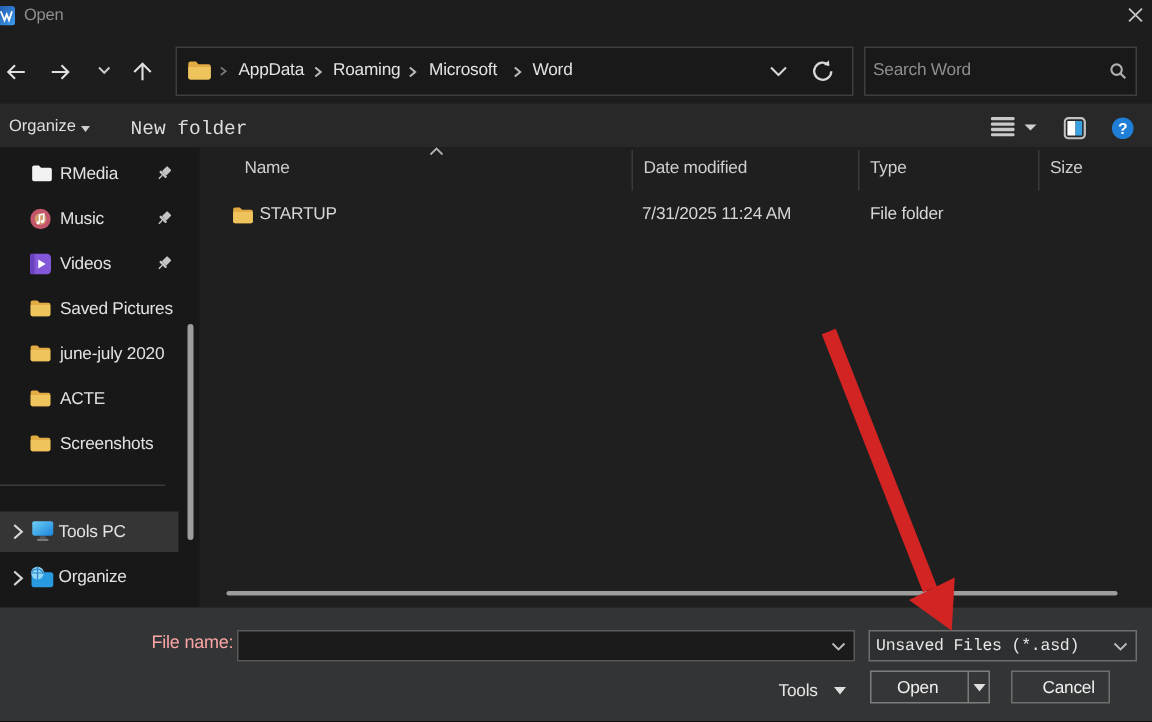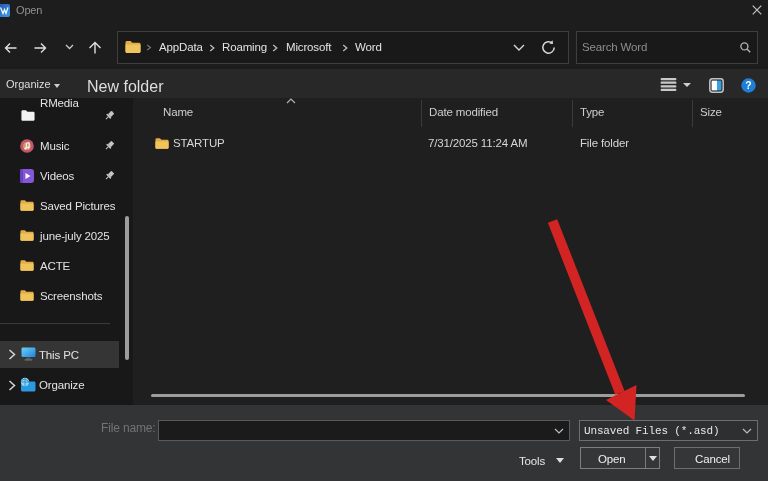--- a/index.html
+++ b/index.html
@@ -75,21 +75,21 @@
 <div class="abs" style="left:576px;top:31px;width:182px;height:33px;background:#191919;border:1px solid #3e3e3e;box-sizing:border-box;"></div>
 <div class="txt" style="left:582px;top:41px;color:#8e8e8e;">Search Word</div>
 <svg class="abs" style="left:740px;top:42px" width="11" height="11" viewBox="0 0 11 11">
   <circle cx="4.4" cy="4.4" r="3.5" stroke="#b0b0b0" stroke-width="1.4" fill="none"></circle>
   <path d="M7 7 L10.2 10.2" stroke="#b0b0b0" stroke-width="1.5"></path>
 </svg>
 
 <div class="abs" style="left:0;top:69px;width:768px;height:29px;background:#282828;"></div>
 <div class="txt" style="left:6px;top:78px;color:#dedede;font-size:11px;letter-spacing:0;">Organize</div>
 <div class="abs" style="left:53.5px;top:83.5px;width:0;height:0;border-left:3.5px solid transparent;border-right:3.5px solid transparent;border-top:4px solid #cfcfcf;"></div>
-<div class="txt" style="left:87px;top:78px;color:#dedede;font-size:16px;letter-spacing:0;">New folder</div>
+<div class="txt" style="left:87px;top:78px;color:#dedede;font-size:13px;letter-spacing:0;font-family:Liberation Mono, monospace;">New folder</div>
 
 <svg class="abs" style="left:660px;top:78px" width="17" height="13" viewBox="0 0 17 14">
   <rect x="0" y="0" width="17" height="2.4" rx="1" fill="#c9c9c9"></rect>
   <rect x="0" y="3.9" width="17" height="2.4" rx="1" fill="#c9c9c9"></rect>
   <rect x="0" y="7.8" width="17" height="2.4" rx="1" fill="#c9c9c9"></rect>
   <rect x="0" y="11.7" width="17" height="2.3" rx="1" fill="#c9c9c9"></rect>
 </svg>
 <div class="abs" style="left:683px;top:83px;width:0;height:0;border-left:4px solid transparent;border-right:4px solid transparent;border-top:4px solid #cfcfcf;"></div>
 
 <svg class="abs" style="left:709px;top:78px" width="15" height="15" viewBox="0 0 15 15">
@@ -121,21 +121,21 @@
   <path d="M0.5 2.5 C0.5 1.7 1.1 1 2 1 H5.6 L7.3 2.8 H14 C14.8 2.8 15.5 3.4 15.5 4.2 V11.5 C15.5 12.3 14.8 13 14 13 H2 C1.1 13 0.5 12.3 0.5 11.5 Z" fill="#e3ab43"></path>
   <path d="M0.5 4.6 H15.5 V11.5 C15.5 12.3 14.8 13 14 13 H2 C1.1 13 0.5 12.3 0.5 11.5 Z" fill="#f0c45c"></path>
 </svg>
 <div class="txt" style="left:173px;top:137px;color:#d6d6d6;">STARTUP</div>
 <div class="txt" style="left:428px;top:137px;color:#d6d6d6;">7/31/2025 11:24 AM</div>
 <div class="txt" style="left:580px;top:137px;color:#d6d6d6;">File folder</div>
 
 <svg class="abs" style="left:21px;top:109px" width="14" height="13" viewBox="0 0 16 14">
   <path d="M0.5 2.5 C0.5 1.7 1.1 1 2 1 H5.6 L7.3 2.8 H14 C14.8 2.8 15.5 3.4 15.5 4.2 V11.5 C15.5 12.3 14.8 13 14 13 H2 C1.1 13 0.5 12.3 0.5 11.5 Z" fill="#f2f2f2"></path>
 </svg>
-<div class="txt" style="left:40px;top:97px;">RMedia</div>
+<div class="txt" style="left:40px;top:110px;">RMedia</div>
 
 <svg class="abs" style="left:20px;top:139px" width="14" height="14" viewBox="0 0 14 14">
   <circle cx="7" cy="7" r="6.8" fill="#c4566c"></circle>
   <circle cx="7" cy="7" r="3.9" fill="#d39a6e"></circle>
   <path d="M6.3 9.4 V4.4 L9.2 3.6 V8.5" stroke="#fff" stroke-width="1" fill="none"></path>
   <circle cx="5.4" cy="9.5" r="1.1" fill="#fff"></circle>
       <circle cx="8.3" cy="8.6" r="1.1" fill="#fff"></circle>
 </svg>
 <div class="txt" style="left:40px;top:140px;">Music</div>
 
@@ -149,21 +149,21 @@
 <svg class="abs" style="left:20px;top:199px" width="14" height="13" viewBox="0 0 16 14">
   <path d="M0.5 2.5 C0.5 1.7 1.1 1 2 1 H5.6 L7.3 2.8 H14 C14.8 2.8 15.5 3.4 15.5 4.2 V11.5 C15.5 12.3 14.8 13 14 13 H2 C1.1 13 0.5 12.3 0.5 11.5 Z" fill="#e3ab43"></path>
   <path d="M0.5 4.6 H15.5 V11.5 C15.5 12.3 14.8 13 14 13 H2 C1.1 13 0.5 12.3 0.5 11.5 Z" fill="#f0c45c"></path>
 </svg>
 <div class="txt" style="left:40px;top:200px;">Saved Pictures</div>
 
 <svg class="abs" style="left:20px;top:229px" width="14" height="13" viewBox="0 0 16 14">
   <path d="M0.5 2.5 C0.5 1.7 1.1 1 2 1 H5.6 L7.3 2.8 H14 C14.8 2.8 15.5 3.4 15.5 4.2 V11.5 C15.5 12.3 14.8 13 14 13 H2 C1.1 13 0.5 12.3 0.5 11.5 Z" fill="#e3ab43"></path>
   <path d="M0.5 4.6 H15.5 V11.5 C15.5 12.3 14.8 13 14 13 H2 C1.1 13 0.5 12.3 0.5 11.5 Z" fill="#f0c45c"></path>
 </svg>
-<div class="txt" style="left:40px;top:230px;">june-july 2025</div>
+<div class="txt" style="left:40px;top:230px;">june-july 2020</div>
 
 <svg class="abs" style="left:20px;top:259px" width="14" height="13" viewBox="0 0 16 14">
   <path d="M0.5 2.5 C0.5 1.7 1.1 1 2 1 H5.6 L7.3 2.8 H14 C14.8 2.8 15.5 3.4 15.5 4.2 V11.5 C15.5 12.3 14.8 13 14 13 H2 C1.1 13 0.5 12.3 0.5 11.5 Z" fill="#e3ab43"></path>
   <path d="M0.5 4.6 H15.5 V11.5 C15.5 12.3 14.8 13 14 13 H2 C1.1 13 0.5 12.3 0.5 11.5 Z" fill="#f0c45c"></path>
 </svg>
 <div class="txt" style="left:40px;top:260px;">ACTE</div>
 
 <svg class="abs" style="left:20px;top:289px" width="14" height="13" viewBox="0 0 16 14">
   <path d="M0.5 2.5 C0.5 1.7 1.1 1 2 1 H5.6 L7.3 2.8 H14 C14.8 2.8 15.5 3.4 15.5 4.2 V11.5 C15.5 12.3 14.8 13 14 13 H2 C1.1 13 0.5 12.3 0.5 11.5 Z" fill="#e3ab43"></path>
   <path d="M0.5 4.6 H15.5 V11.5 C15.5 12.3 14.8 13 14 13 H2 C1.1 13 0.5 12.3 0.5 11.5 Z" fill="#f0c45c"></path>
@@ -202,38 +202,38 @@
   <defs>
         <linearGradient id="scr" x1="0" y1="0" x2="1" y2="1">
     <stop offset="0" stop-color="#6ed0f5"></stop>
           <stop offset="1" stop-color="#1c84dc"></stop>
         </linearGradient>
       </defs>
   <rect x="0.5" y="0.5" width="14" height="9.6" rx="1.4" fill="url(#scr)"></rect>
   <rect x="5.5" y="10.5" width="4" height="1.6" fill="#555"></rect>
   <rect x="3.6" y="12.2" width="7.8" height="1.4" rx="0.7" fill="#777"></rect>
 </svg>
-<div class="txt" style="left:39px;top:349px;">This PC</div>
+<div class="txt" style="left:39px;top:349px;">Tools PC</div>
 
 <svg class="abs" style="left:8px;top:380px" width="8" height="11" viewBox="0 0 8 11">
   <path d="M1.5 1 L6.5 5.5 L1.5 10" stroke="#d5d5d5" stroke-width="1.5" fill="none"></path>
 </svg>
 <svg class="abs" style="left:20px;top:377px" width="16" height="15" viewBox="0 0 16 15">
   <path d="M1 4.5 C1 3.7 1.6 3 2.5 3 H6 L7.5 4.5 H14 C14.8 4.5 15.5 5.2 15.5 6 V13 C15.5 13.8 14.8 14.5 14 14.5 H2.5 C1.6 14.5 1 13.8 1 13 Z" fill="#2a9ae0"></path>
   <circle cx="5" cy="5" r="4.2" fill="#8fd6f5"></circle>
   <path d="M1.2 4.2 A4.2 4.2 0 0 1 8.8 5.8 M5 0.8 V9.2 M0.8 5 H9.2" stroke="#2a86c8" stroke-width="0.8" fill="none"></path>
 </svg>
 <div class="txt" style="left:39px;top:379px;">Organize</div>
 
 <div class="abs" style="left:125px;top:216px;width:3.5px;height:144px;background:#9d9d9d;border-radius:2px;"></div>
 
 <div class="abs" style="left:151px;top:394px;width:594px;height:3px;background:#9d9d9d;border-radius:2px;"></div>
 
 <div class="abs" style="left:0;top:405px;width:768px;height:76px;background:#333435;"></div>
-<div class="txt" style="left:101px;top:421px;color:#737373;font-size:12px;">File name:</div>
+<div class="txt" style="left:101px;top:421px;color:#fca5a5;font-size:12px;">File name:</div>
 <div class="abs" style="left:158px;top:420px;width:412px;height:21px;background:#1b1b1b;border:1px solid #5a5a5a;box-sizing:border-box;"></div>
 <svg class="abs" style="left:554px;top:428px" width="10" height="6" viewBox="0 0 10 6">
   <path d="M1 1 L5 5 L9 1" stroke="#bdbdbd" stroke-width="1.2" fill="none"></path>
 </svg>
 <div class="abs" style="left:579px;top:420px;width:179px;height:21px;background:#2e2f30;border:1px solid #6e6e6e;box-sizing:border-box;"></div>
 <div class="txt" style="left:584px;top:425px;color:#e6e6e6;font-size:11px;font-family:Liberation Mono, monospace;">Unsaved Files (*.asd)</div>
 <svg class="abs" style="left:742px;top:428px" width="10" height="6" viewBox="0 0 10 6">
   <path d="M1 1 L5 5 L9 1" stroke="#bdbdbd" stroke-width="1.2" fill="none"></path>
 </svg>
 

